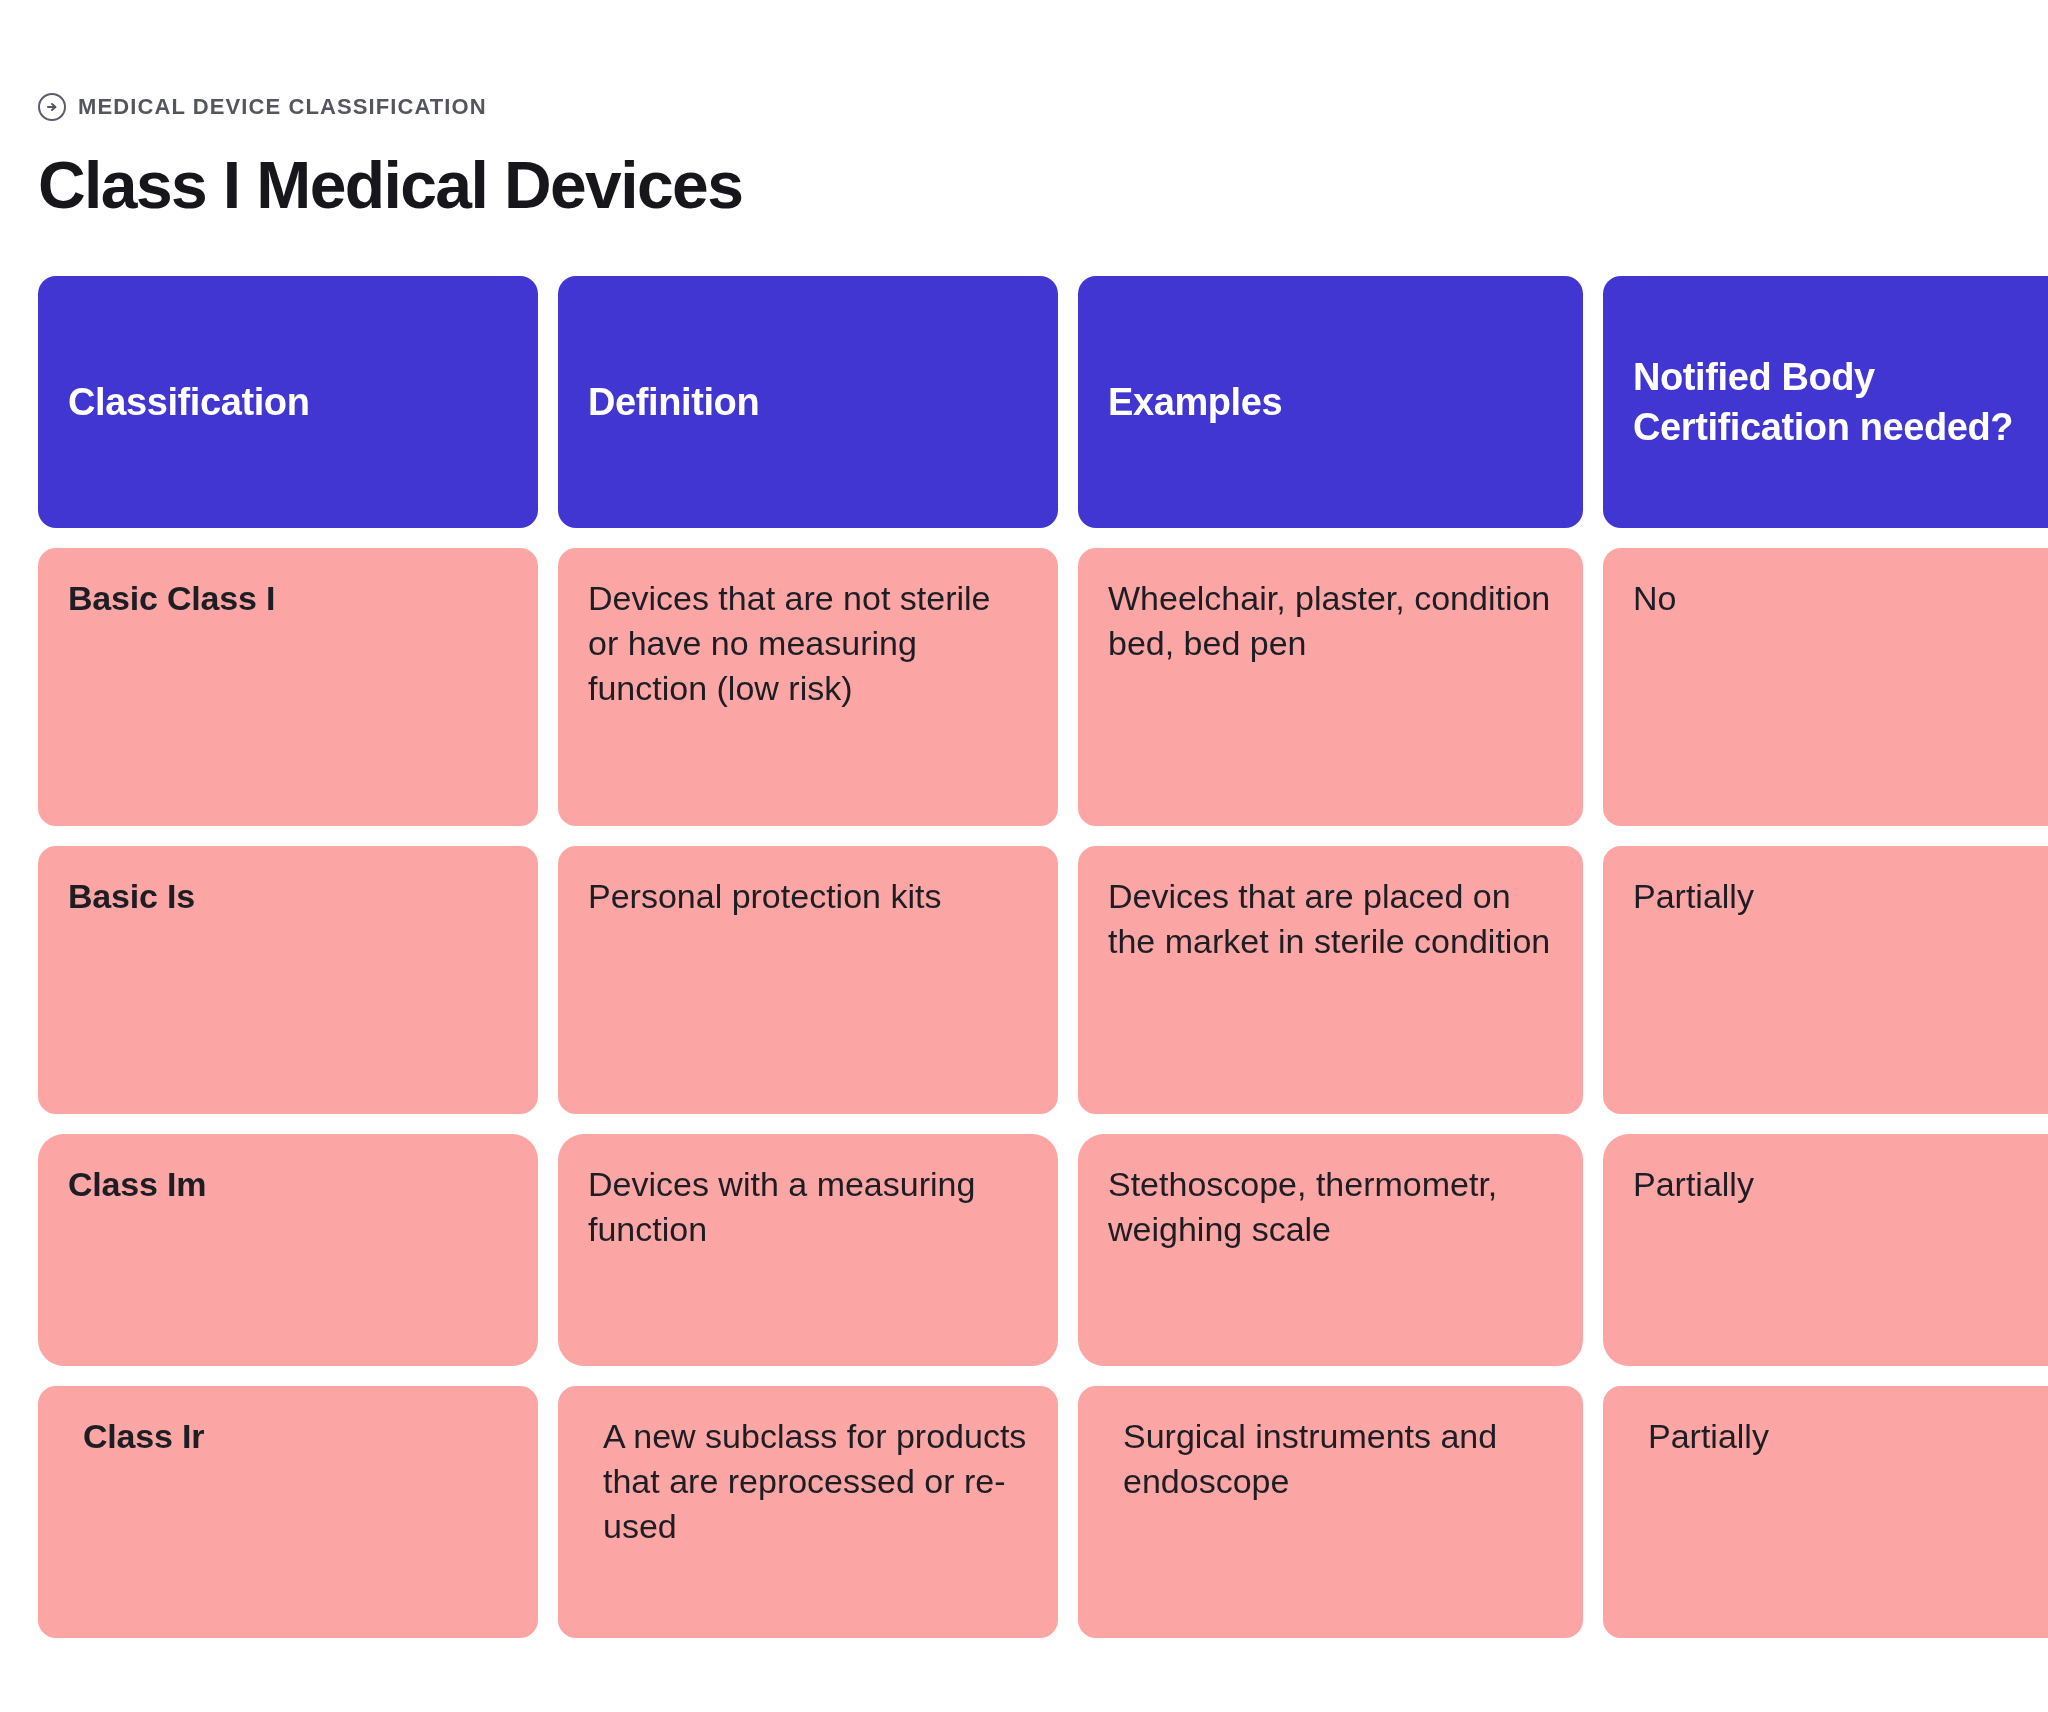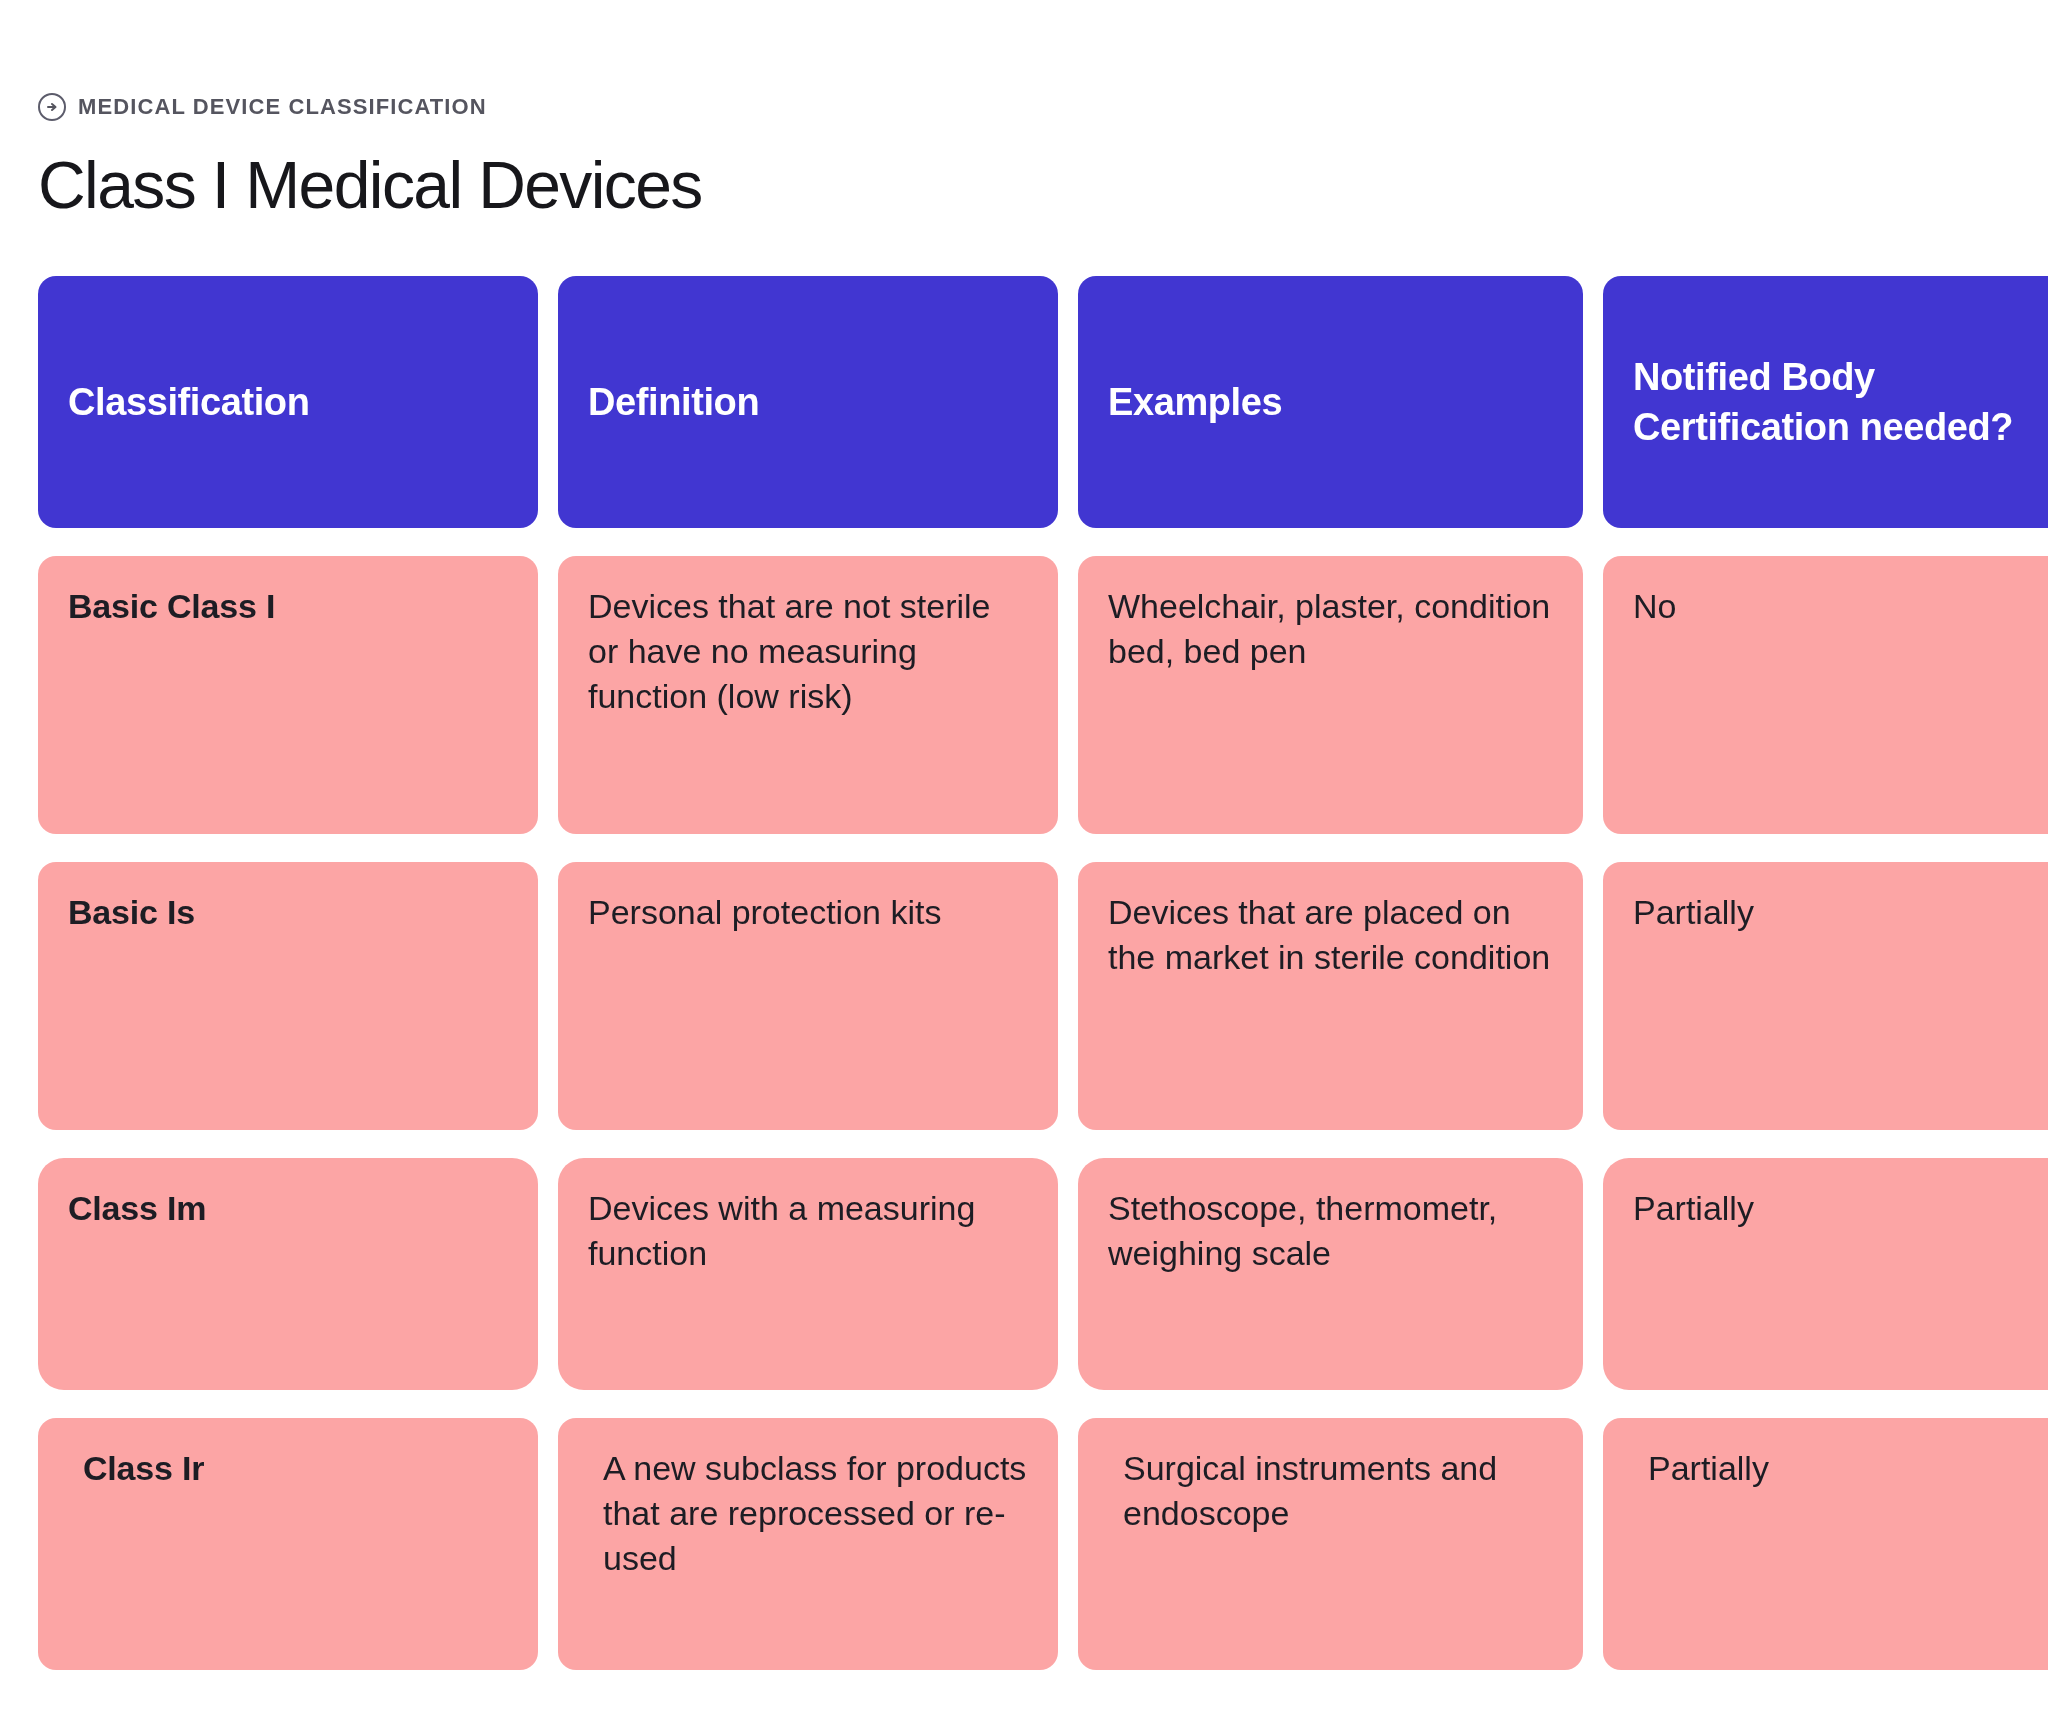--- a/index.html
+++ b/index.html
@@ -41,29 +41,29 @@
   .eyebrow-text {
     font-size: 22px;
     font-weight: bold;
     letter-spacing: 1.1px;
     color: #55555f;
     text-transform: uppercase;
   }
   h1.title {
     font-size: 66px;
     line-height: 1.05;
-    font-weight: normal;
+    font-weight: bold;
     letter-spacing: -1.6px;
     margin: 0 0 56px 0;
     color: #17171b;
   }
   .table {
     display: flex;
     flex-direction: column;
-    gap: 28px;
+    gap: 20px;
   }
   .row {
     display: grid;
     grid-template-columns: 500px 500px 505px 505px;
     gap: 20px;
   }
   .cell {
     border-radius: 18px;
     padding: 28px 30px;
     box-sizing: border-box;

